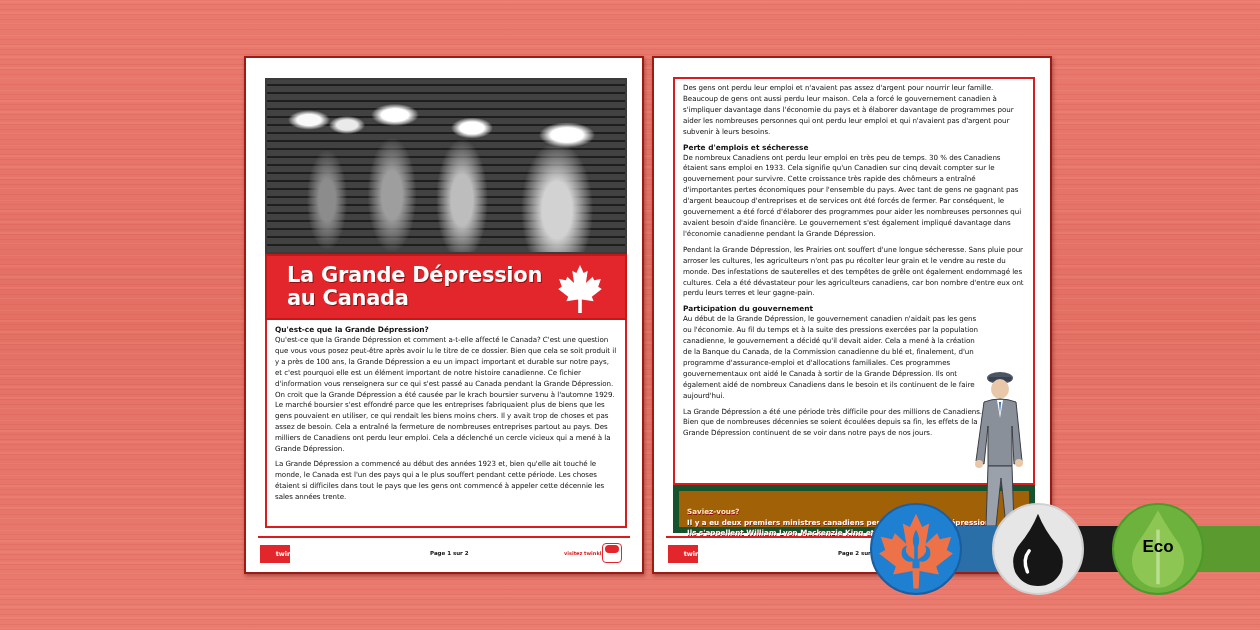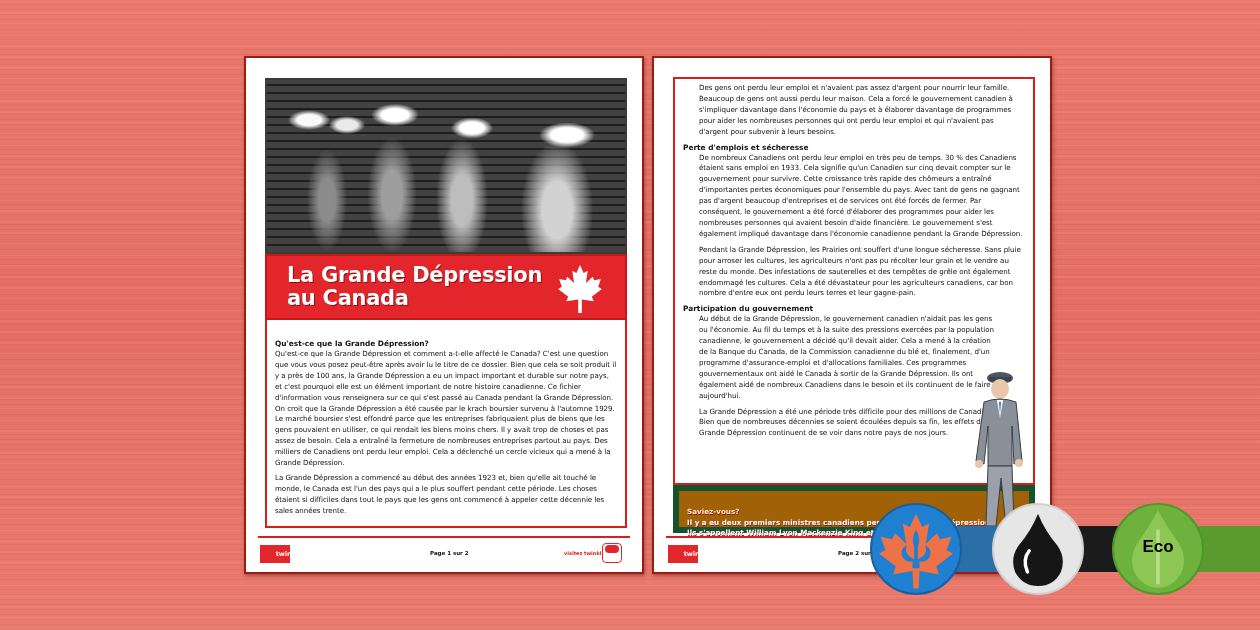--- a/index.html
+++ b/index.html
@@ -50,21 +50,21 @@
     font-size: 21px; line-height: 23px; letter-spacing: -0.3px;
     text-shadow: 1px 1px 0 #8d1010;
     width: 270px;
     margin-left: 8px;
   }
   .maple-leaf { position: absolute; right: 22px; top: 8px; width: 46px; height: 50px; }
 
   .body-box {
     position: absolute; left: 19px; top: 262px; width: 362px; height: 208px;
     border: 2px solid #d91c1c; border-top: none;
-    padding: 19px 8px;
+    padding: 5px 8px;
   }
   .heading { font-weight: bold; font-size: 7.4px; line-height: 10px; color: #111; }
   .para { font-size: 7.1px; line-height: 10.9px; color: #111; margin-bottom: 4px; letter-spacing: -0.05px; }
 
   .footer-line { position: absolute; left: 12px; right: 12px; height: 2px; background: #d91c1c; }
   .twinkl-logo {
     position: absolute; width: 30px; height: 18px; border-radius: 0;
     background: #e3262b; color: #fff; font-size: 6.5px; font-weight: bold;
     display: flex; align-items: center; justify-content: center; padding-left: 24px;
   }
@@ -77,21 +77,21 @@
   .small-badge::before {
     content: ""; position: absolute; left: 2px; top: 1px; width: 14px; height: 8px;
     border-radius: 5px; background: #e3262b;
   }
 
   
   .p2-box {
     position: absolute; left: 19px; top: 19px; width: 362px; height: 408px;
     border: 2px solid #d91c1c; padding: 4px 8px;
   }
-  .p2-box .para { margin-bottom: 5px; margin-left: 16px; }
+  .p2-box .para { margin-bottom: 5px; }
   .p2-box .narrow { width: 300px; }
   .saviez {
     position: absolute; left: 19px; top: 427px; width: 362px; height: 48px;
     background: #a16207; border: 6px solid #14532d; padding: 16px 8px;
     color: #fff; font-size: 7.2px; font-weight: bold; line-height: 10.5px;
     text-shadow: 0.5px 0.5px 0 #8d1010;
   }
   .saviez .q { color: #ffe9c2; }
   .man { position: absolute; left: 312px; top: 308px; width: 66px; height: 175px; }
 

